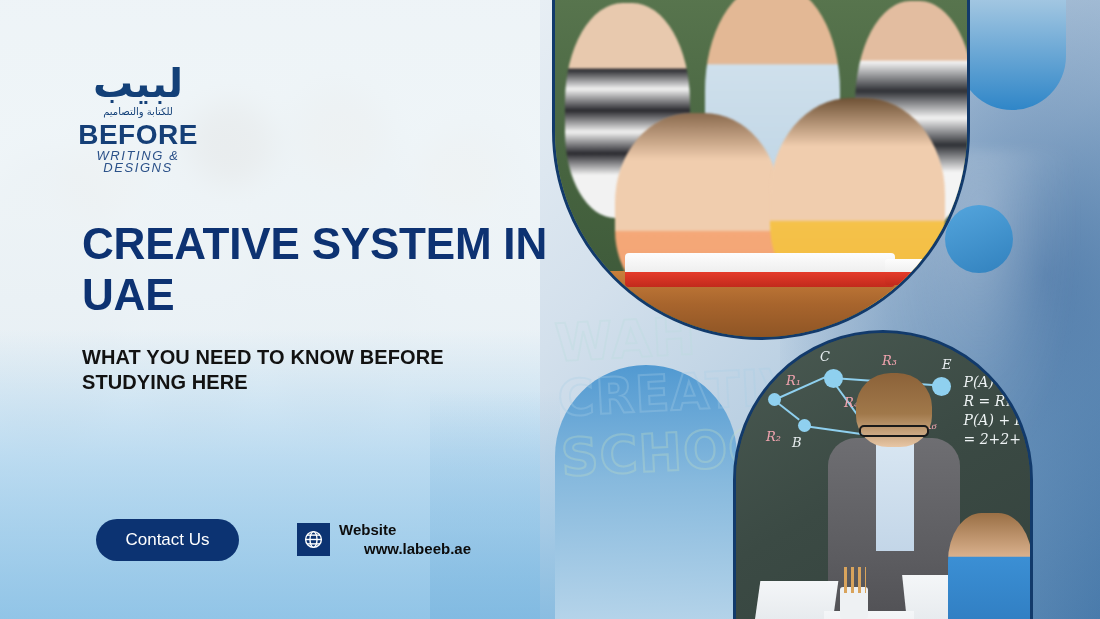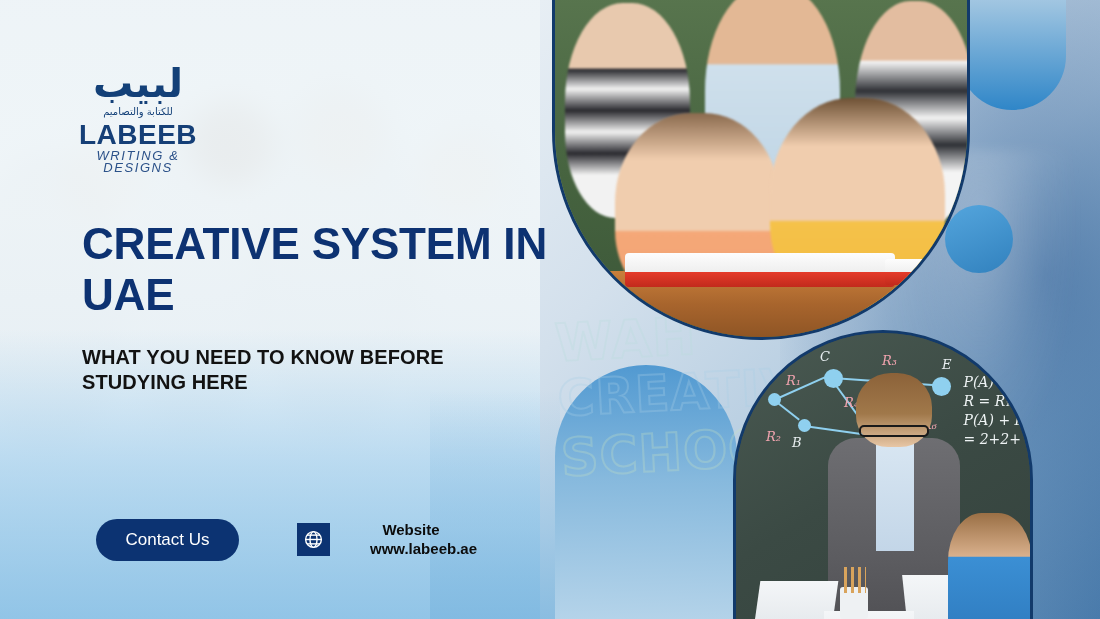--- a/index.html
+++ b/index.html
@@ -181,21 +181,21 @@
   }
 
   
   .cta{
     position:absolute;left:96px;top:519px;width:143px;height:42px;
     background:#0c3372;border-radius:21px;
     color:#ffffff;font-family:"Liberation Sans", sans-serif;
     font-size:17px;display:flex;align-items:center;justify-content:center;
     cursor:pointer;border:none;
   }
-  .web-row{position:absolute;left:297px;top:520px;display:flex;align-items:center;gap:15px;text-align:center;}
+  .web-row{position:absolute;left:297px;top:520px;display:flex;align-items:center;gap:9px;}
   .web-icon{
     width:33px;height:33px;background:#0c3372;display:flex;align-items:center;justify-content:center;
   }
   .web-text{font-family:"Liberation Sans", sans-serif;font-weight:700;color:#0c0c0c;}
   .web-text .l1{font-size:15px;line-height:19px;}
   .web-text .l2{font-size:15px;line-height:19px;margin-left:25px;}
 </style>
 </head>
 <body>
 
@@ -282,21 +282,21 @@
     <div class="laptop lap2"></div>
     <div class="laptop lap3"></div>
     <div class="cup"></div>
     <div class="pencils"></div>
     <div class="student"></div>
   </div>
 
   <div class="logo">
     <div class="ar">لبيب</div>
     <div class="ar-sub">للكتابة والتصاميم</div>
-    <div class="en">LABEEB</div>
+    <div class="en">BEFORE</div>
     <div class="en-sub">WRITING &amp; DESIGNS</div>
   </div>
 
   <div class="headline">CREATIVE SYSTEM IN UAE</div>
   <div class="subhead">WHAT YOU NEED TO KNOW BEFORE STUDYING HERE</div>
 
   <button class="cta">Contact Us</button>
 
   <div class="web-row">
     <div class="web-icon">

